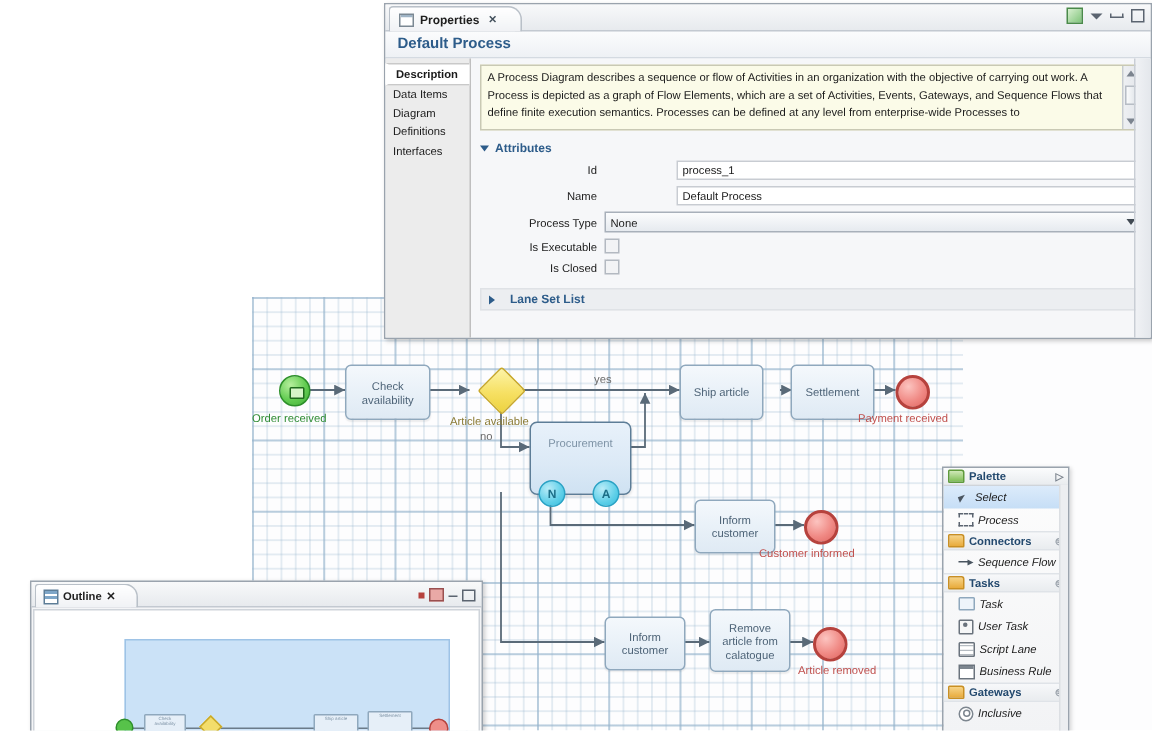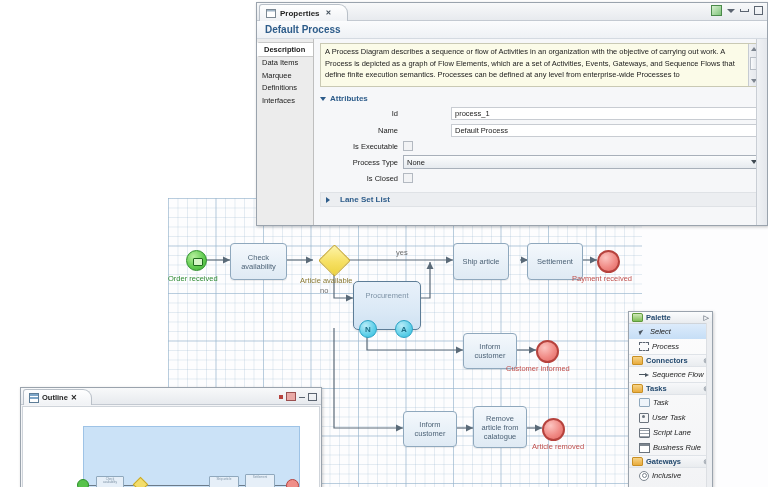--- a/index.html
+++ b/index.html
@@ -373,21 +373,21 @@
   <div class="prop-body">
 
     <div class="tablist">
       <div class="tlitem sel">
         <span>Description</span>
       </div>
       <div class="tlitem">
         <span>Data Items</span>
       </div>
       <div class="tlitem">
-        <span>Marquee</span>
+        <span>Diagram</span>
       </div>
       <div class="tlitem">
         <span>Definitions</span>
       </div>
       <div class="tlitem">
         <span>Interfaces</span>
       </div>
     </div>
 
     <div class="prop-main">
@@ -410,30 +410,30 @@
         <span class="flabel">Id</span>
         <span class="finput">process_1</span>
       </div>
 
       <div class="frow">
         <span class="flabel">Name</span>
         <span class="finput">Default Process</span>
       </div>
 
       <div class="frow">
-        <span class="flabel">Is Executable</span>
-        <span class="fcheck"></span>
-      </div>
-
-      <div class="frow">
         <span class="flabel">Process Type</span>
         <span class="fselect">
           <span>None</span>
           <span class="tri-dn" style="border-top-color:#404952"></span>
         </span>
+      </div>
+
+      <div class="frow">
+        <span class="flabel">Is Executable</span>
+        <span class="fcheck"></span>
       </div>
 
       <div class="frow">
         <span class="flabel">Is Closed</span>
         <span class="fcheck"></span>
       </div>
 
       <div class="lanebar">
         <span class="tri-rt"></span>
         <span>Lane Set List</span>

